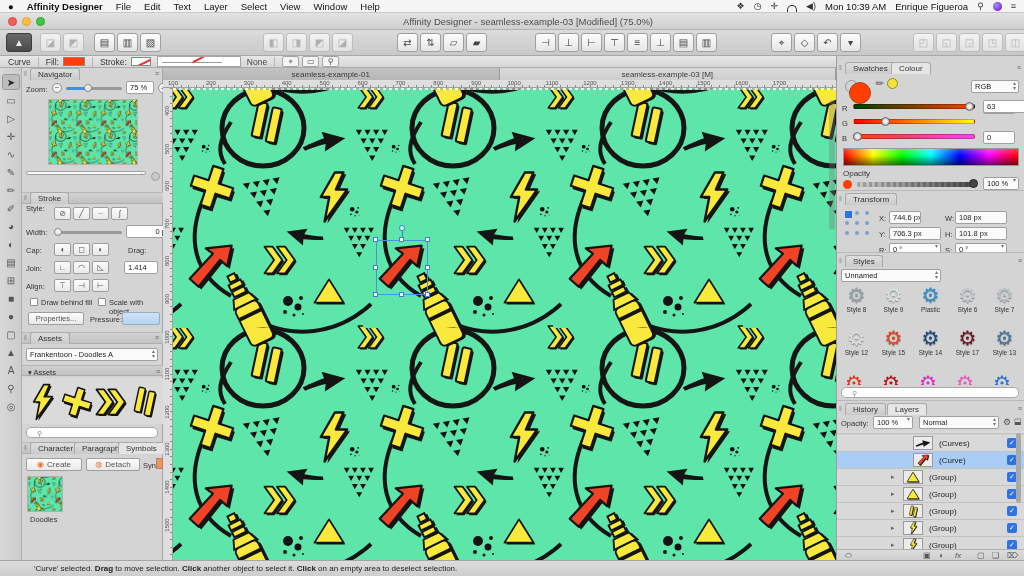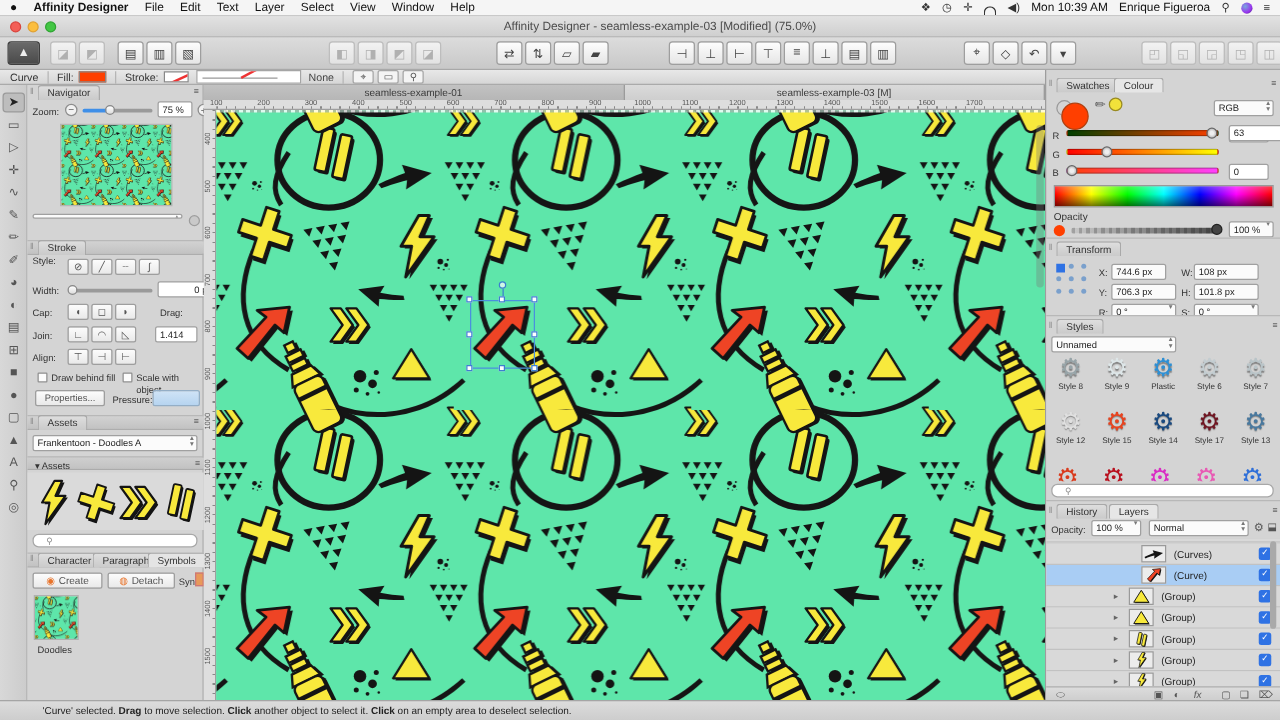--- a/index.html
+++ b/index.html
@@ -552,21 +552,21 @@
           <span style="position: absolute; left: 20px; top: 0px; width: 4px; height: 4px; background: rgb(122, 160, 204); border-radius: 50%;"></span>
           <span style="position: absolute; left: 0px; top: 10px; width: 4px; height: 4px; background: rgb(122, 160, 204); border-radius: 50%;"></span>
           <span style="position: absolute; left: 10px; top: 10px; width: 4px; height: 4px; background: rgb(122, 160, 204); border-radius: 50%;"></span>
           <span style="position: absolute; left: 20px; top: 10px; width: 4px; height: 4px; background: rgb(122, 160, 204); border-radius: 50%;"></span>
           <span style="position: absolute; left: 0px; top: 20px; width: 4px; height: 4px; background: rgb(122, 160, 204); border-radius: 50%;"></span>
           <span style="position: absolute; left: 10px; top: 20px; width: 4px; height: 4px; background: rgb(122, 160, 204); border-radius: 50%;"></span>
           <span style="position: absolute; left: 20px; top: 20px; width: 4px; height: 4px; background: rgb(122, 160, 204); border-radius: 50%;"></span>
         </div>
       <div id="xformfields">
           <span class="lbl" style="left: 42px; top: 23px;">X:</span>
-          <span class="combo" style="left: 52px; top: 20px; width: 44px;">744.6 px</span>
+          <span class="combo" style="left: 52px; top: 20px; width: 32px;">744.6 px</span>
           <span class="lbl" style="left: 108px; top: 23px;">W:</span>
           <span class="combo" style="left: 118px; top: 20px; width: 52px;">108 px</span>
           <span class="lbl" style="left: 42px; top: 39px;">Y:</span>
           <span class="combo" style="left: 52px; top: 36px; width: 52px;">706.3 px</span>
           <span class="lbl" style="left: 108px; top: 39px;">H:</span>
           <span class="combo" style="left: 118px; top: 36px; width: 52px;">101.8 px</span>
           <span class="lbl" style="left: 42px; top: 55px;">R:</span>
           <span class="combo" style="left: 52px; top: 52px; width: 52px;">0 °<span class="arr">▾</span></span>
           <span class="lbl" style="left: 108px; top: 55px;">S:</span>
           <span class="combo" style="left: 118px; top: 52px; width: 52px;">0 °<span class="arr">▾</span></span>

